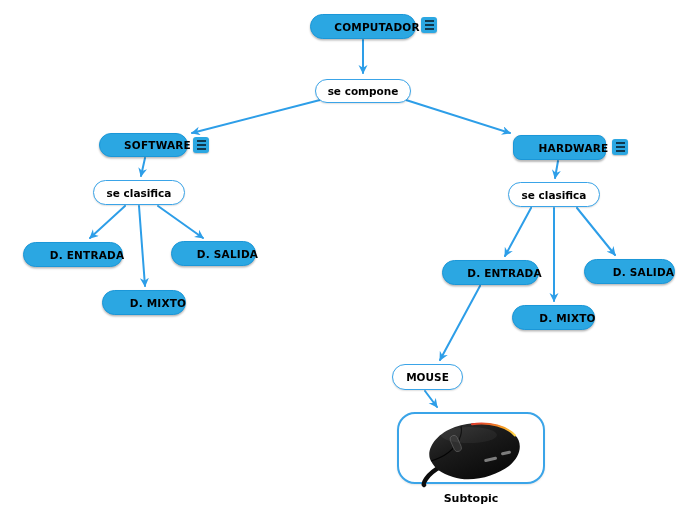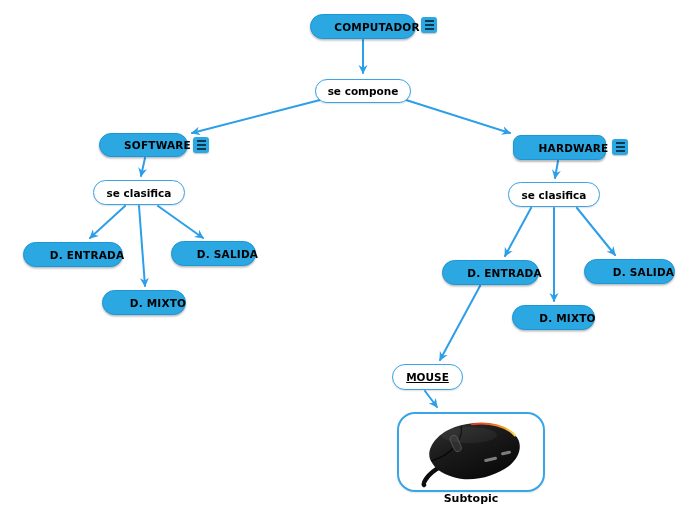--- a/index.html
+++ b/index.html
@@ -82,22 +82,22 @@
   #n-hardware     { left:513px; top:135px; width:93px;  height:25px;border-radius:8px; }
   #m-hardware     { left:612px; top:139px; }
   #n-seclasifical { left:93px;  top:180px; width:92px;  height:25px; }
   #n-dentradal    { left:23px;  top:242px; width:100px; height:25px; }
   #n-dsalidal     { left:171px; top:241px; width:85px;  height:25px; }
   #n-dmixtol      { left:102px; top:290px; width:84px;  height:25px; }
   #n-seclasificar { left:508px; top:182px; width:92px;  height:25px; }
   #n-dentradar    { left:442px; top:260px; width:97px;  height:25px; }
   #n-dsalidar     { left:584px; top:259px; width:91px;  height:25px; }
   #n-dmixtor      { left:512px; top:305px; width:83px;  height:25px; }
-  #n-mouse        { left:392px; top:364px; width:71px;  height:26px;text-decoration:underline; }
-  #n-subtopic     { left:397px; top:412px; width:148px; height:80px; }
+  #n-mouse        { left:392px; top:364px; width:71px;  height:26px; }
+  #n-subtopic     { left:397px; top:412px; width:148px; height:72px; }
 </style>
 </head>
 <body>
 
 <div class="canvas">
 
   <svg class="edges-layer" width="696" height="520" viewBox="0 0 696 520">
     <defs>
       <marker id="arrow" markerWidth="10" markerHeight="10" refX="8" refY="4.5" orient="auto" markerUnits="userSpaceOnUse">
         <path d="M0,0 L9,4.5 L0,9 L2.8,4.5 Z" fill="#2D9EE8"></path>

